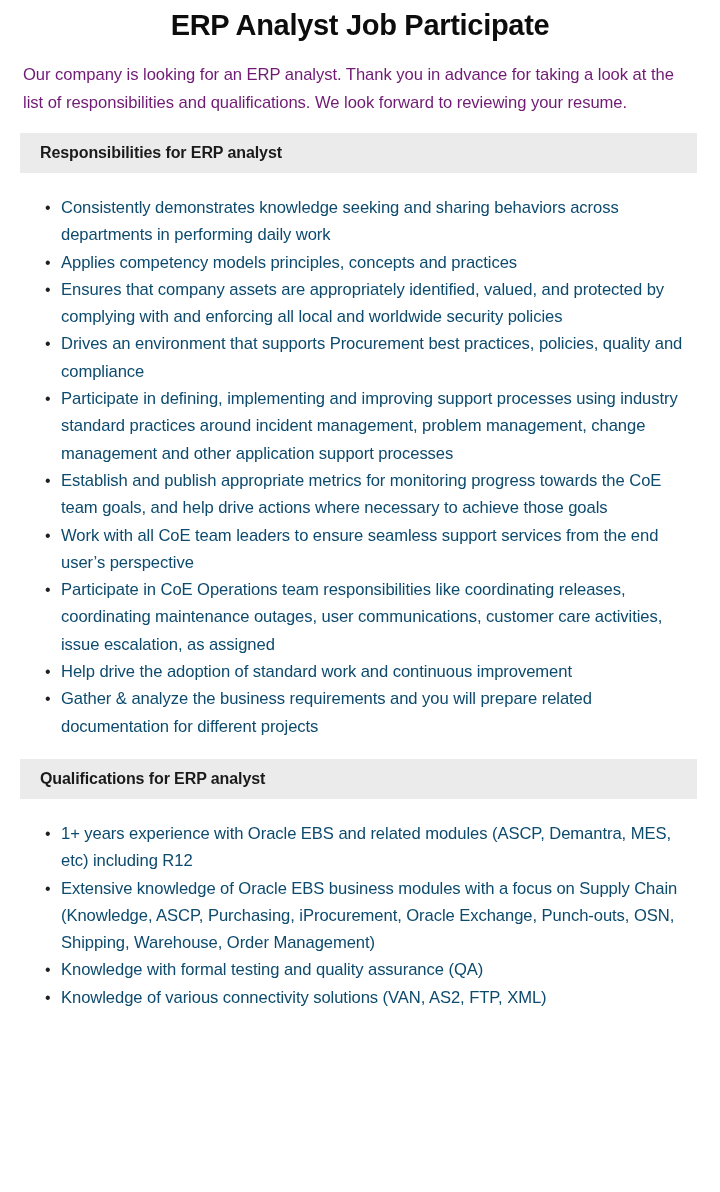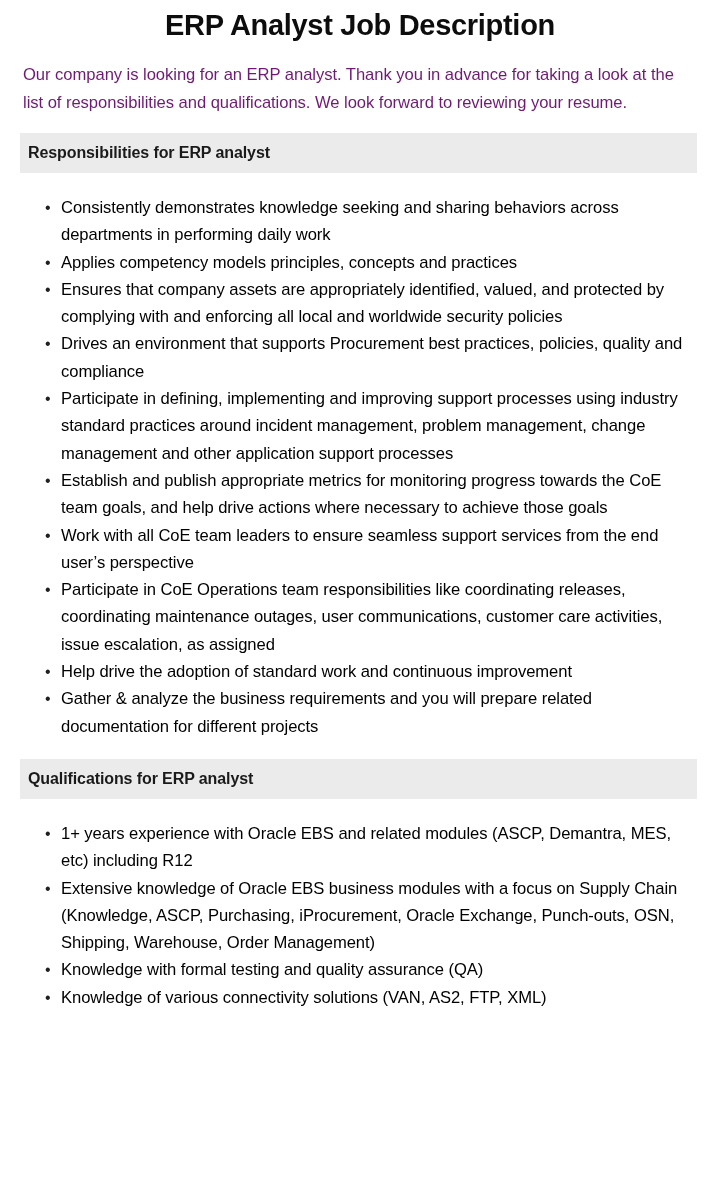--- a/index.html
+++ b/index.html
@@ -45,21 +45,21 @@
     letter-spacing: -0.05px;
   }
 
   
   .section-band {
     background: #ebebeb;
     margin: 0 23px 0 20px;
     height: 40px;
     display: flex;
     align-items: center;
-    padding-left: 8px;
+    padding-left: 20px;
   }
 
   .section-band-title {
     font-size: 16px;
     font-weight: bold;
     color: #1a1a1a;
     letter-spacing: -0.1px;
   }
 
   .band-spacer-top { height: 17px; }
@@ -69,21 +69,21 @@
     list-style: none;
     margin: 0 30px 0 45px;
     padding: 0;
   }
 
   .bullet-list li {
     position: relative;
     padding-left: 16px;
     font-size: 16.6px;
     line-height: 27.3px;
-    color: #000000;
+    color: #0c4a6e;
     letter-spacing: -0.07px;
   }
 
   .bullet-list li::before {
     content: "\2022";
     position: absolute;
     left: 0;
     top: 0;
     font-size: 16px;
     line-height: 27.3px;
@@ -91,21 +91,21 @@
   }
 
   .list-gap-top { height: 21px; }
   .list-gap-bottom { height: 19px; }
 </style>
 </head>
 <body>
 
 <div class="page">
 
-  <h1 class="doc-title">ERP Analyst Job Description</h1>
+  <h1 class="doc-title">ERP Analyst Job Participate</h1>
 
   <p class="intro">Our company is looking for an ERP analyst. Thank you in advance for taking a look at the list of responsibilities and qualifications. We look forward to reviewing your resume.</p>
 
   <div class="band-spacer-top"></div>
 
   <div class="section-band">
     <span class="section-band-title">Responsibilities for ERP analyst</span>
   </div>
 
   <div class="list-gap-top"></div>

